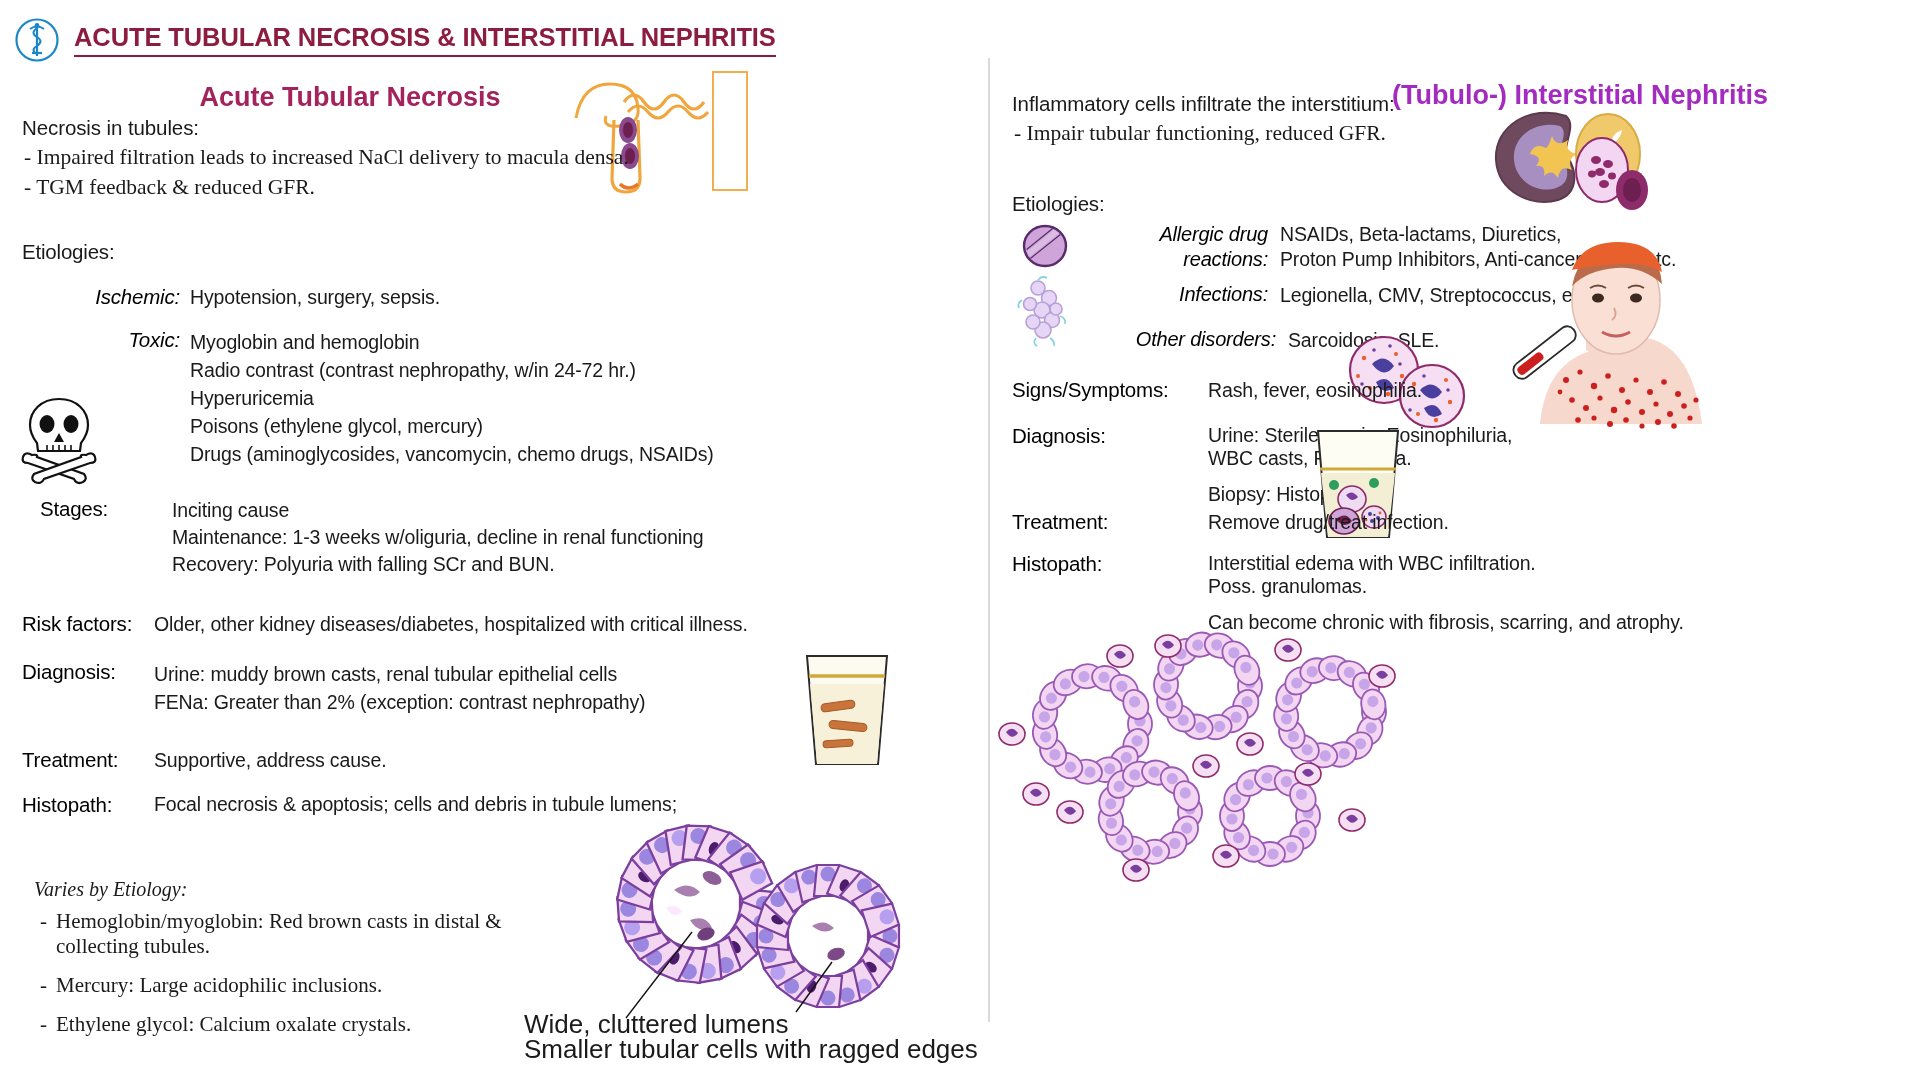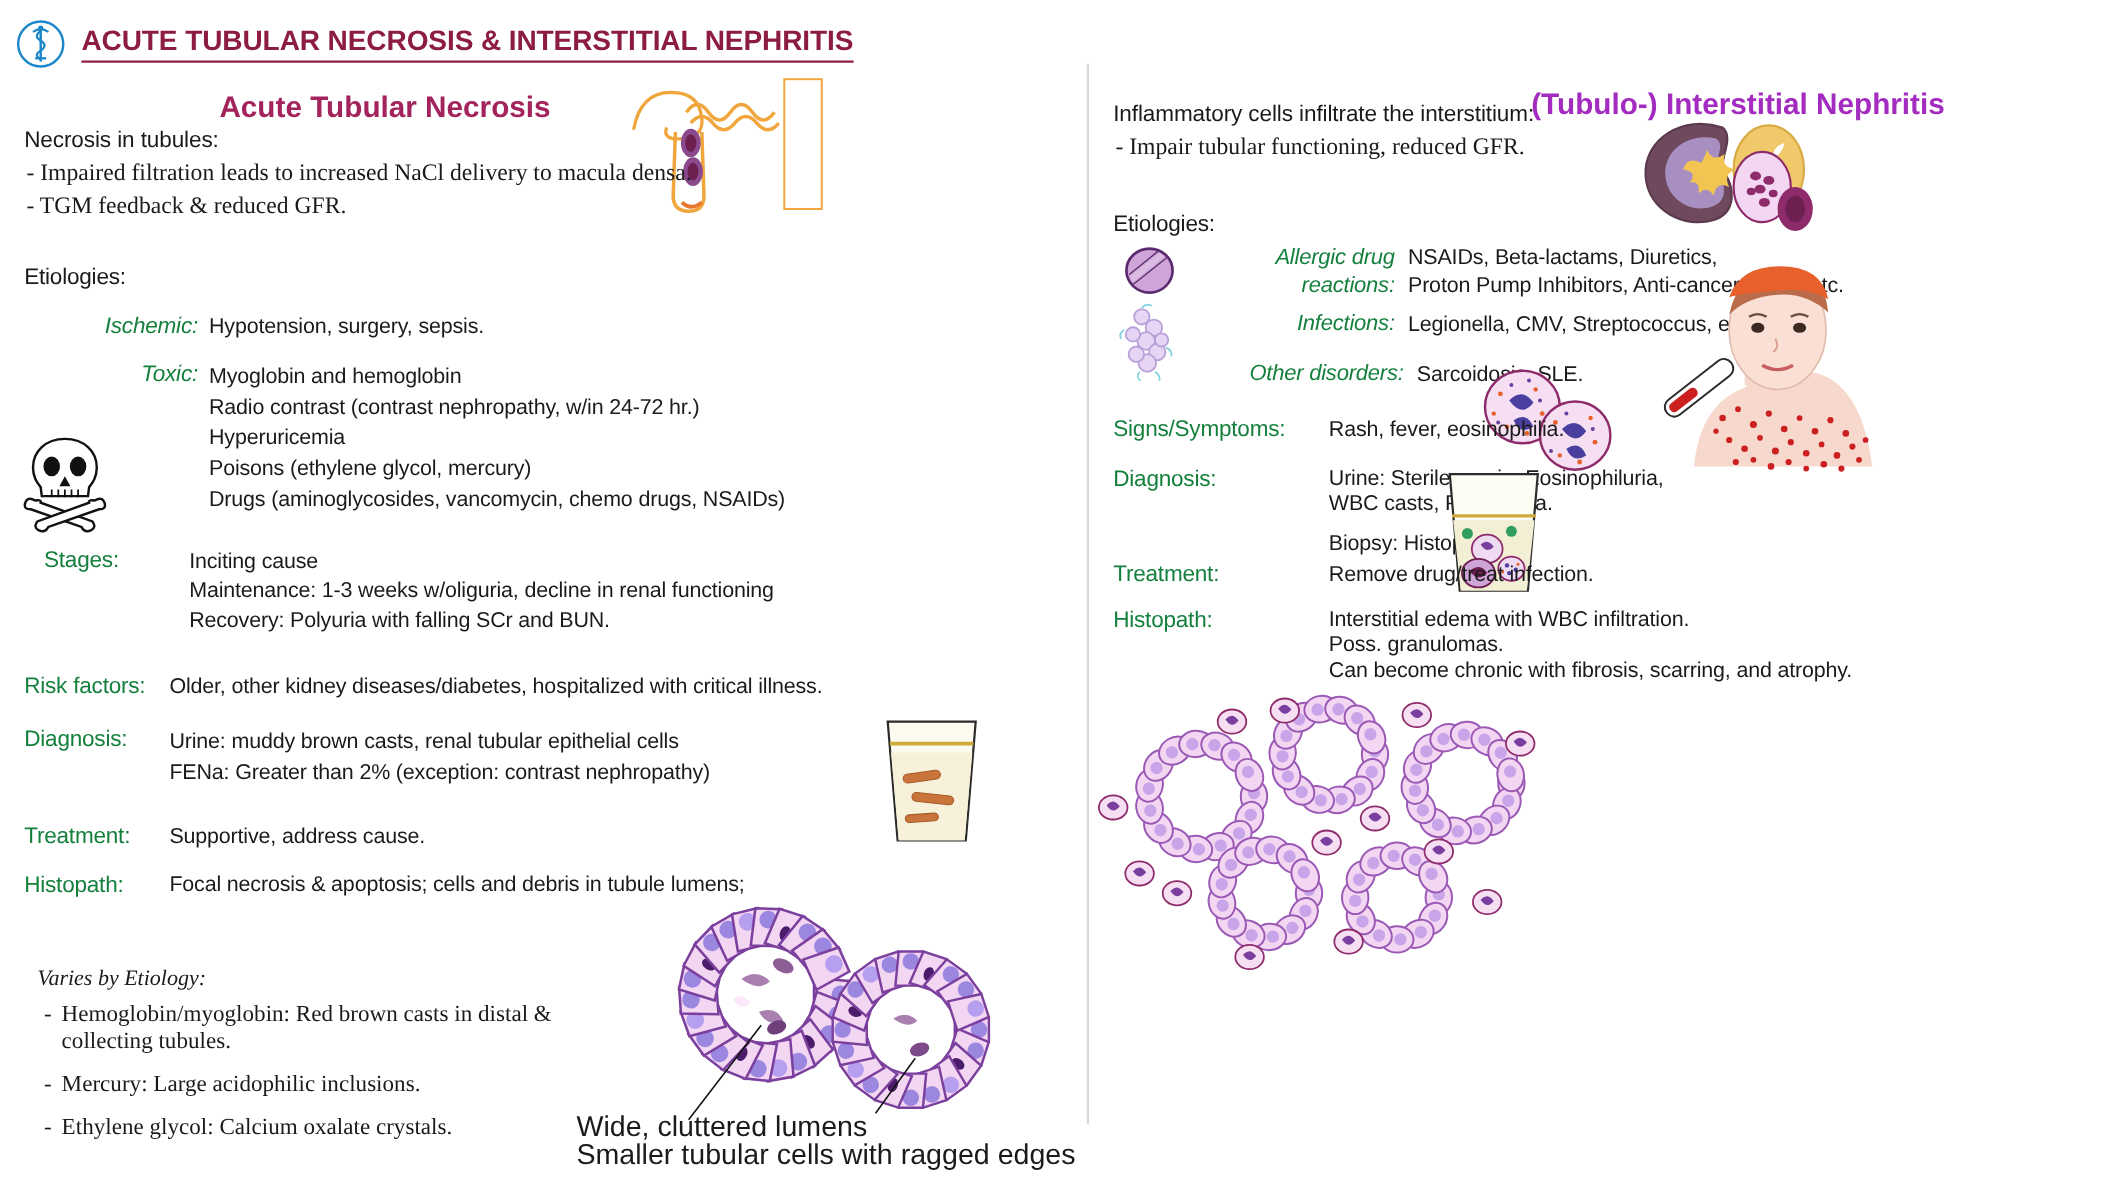--- a/index.html
+++ b/index.html
@@ -41,21 +41,21 @@
   .intro { position:absolute; }
   .intro .lead { font-size:20.5px; font-weight:400; letter-spacing:-0.1px; }
   .intro .dash {
     font-family:"Liberation Serif", serif; font-size:21.5px;
     margin-top:5px; padding-left:2px;
   }
 
   
   .row { position:absolute; display:flex; }
   .row .lab {
-    font-size:20.5px; font-weight:400; color:#15803d; white-space:nowrap;
+    font-size:20.5px; font-weight:400; color:#000000; white-space:nowrap;
     letter-spacing:-0.2px;
   }
   .row .lab.ital { font-style:italic; }
   .row .val { font-size:19.5px; line-height:25px; letter-spacing:-0.15px; }
   .row .val .ln { display:block; white-space:nowrap; }
   .row .val .gap { margin-top:11px; }
 
   .sec-head { position:absolute; font-size:20.5px; letter-spacing:-0.2px; }
 
   .ital-head { font-style:italic; font-size:20px; }
@@ -669,21 +669,21 @@
     <div class="val">
       <span class="ln">Remove drug/treat infection.</span>
     </div>
   </div>
 
   <div class="row" style="left:22px; top:552px;">
     <div class="lab" style="width:196px;">Histopath:</div>
     <div class="val" style="line-height:23px;">
       <span class="ln">Interstitial edema with WBC infiltration.</span>
       <span class="ln">Poss. granulomas.</span>
-      <span class="ln" style="text-align:center;">Can become chronic with fibrosis, scarring, and atrophy.</span>
+      <span class="ln" style="margin-top:13px;text-align:center;">Can become chronic with fibrosis, scarring, and atrophy.</span>
     </div>
   </div>
 
   <div class="art" style="left:10px; top:616px;">
     <svg width="420" height="260" viewBox="0 0 420 260">
       <defs>
         <g id="rc">
           <ellipse rx="12" ry="15" fill="#f3d6f2" stroke="#9b59b6" stroke-width="1.8"></ellipse>
           <circle cx="0" cy="-3" r="5.6" fill="#c8a5e8"></circle>
         </g>

